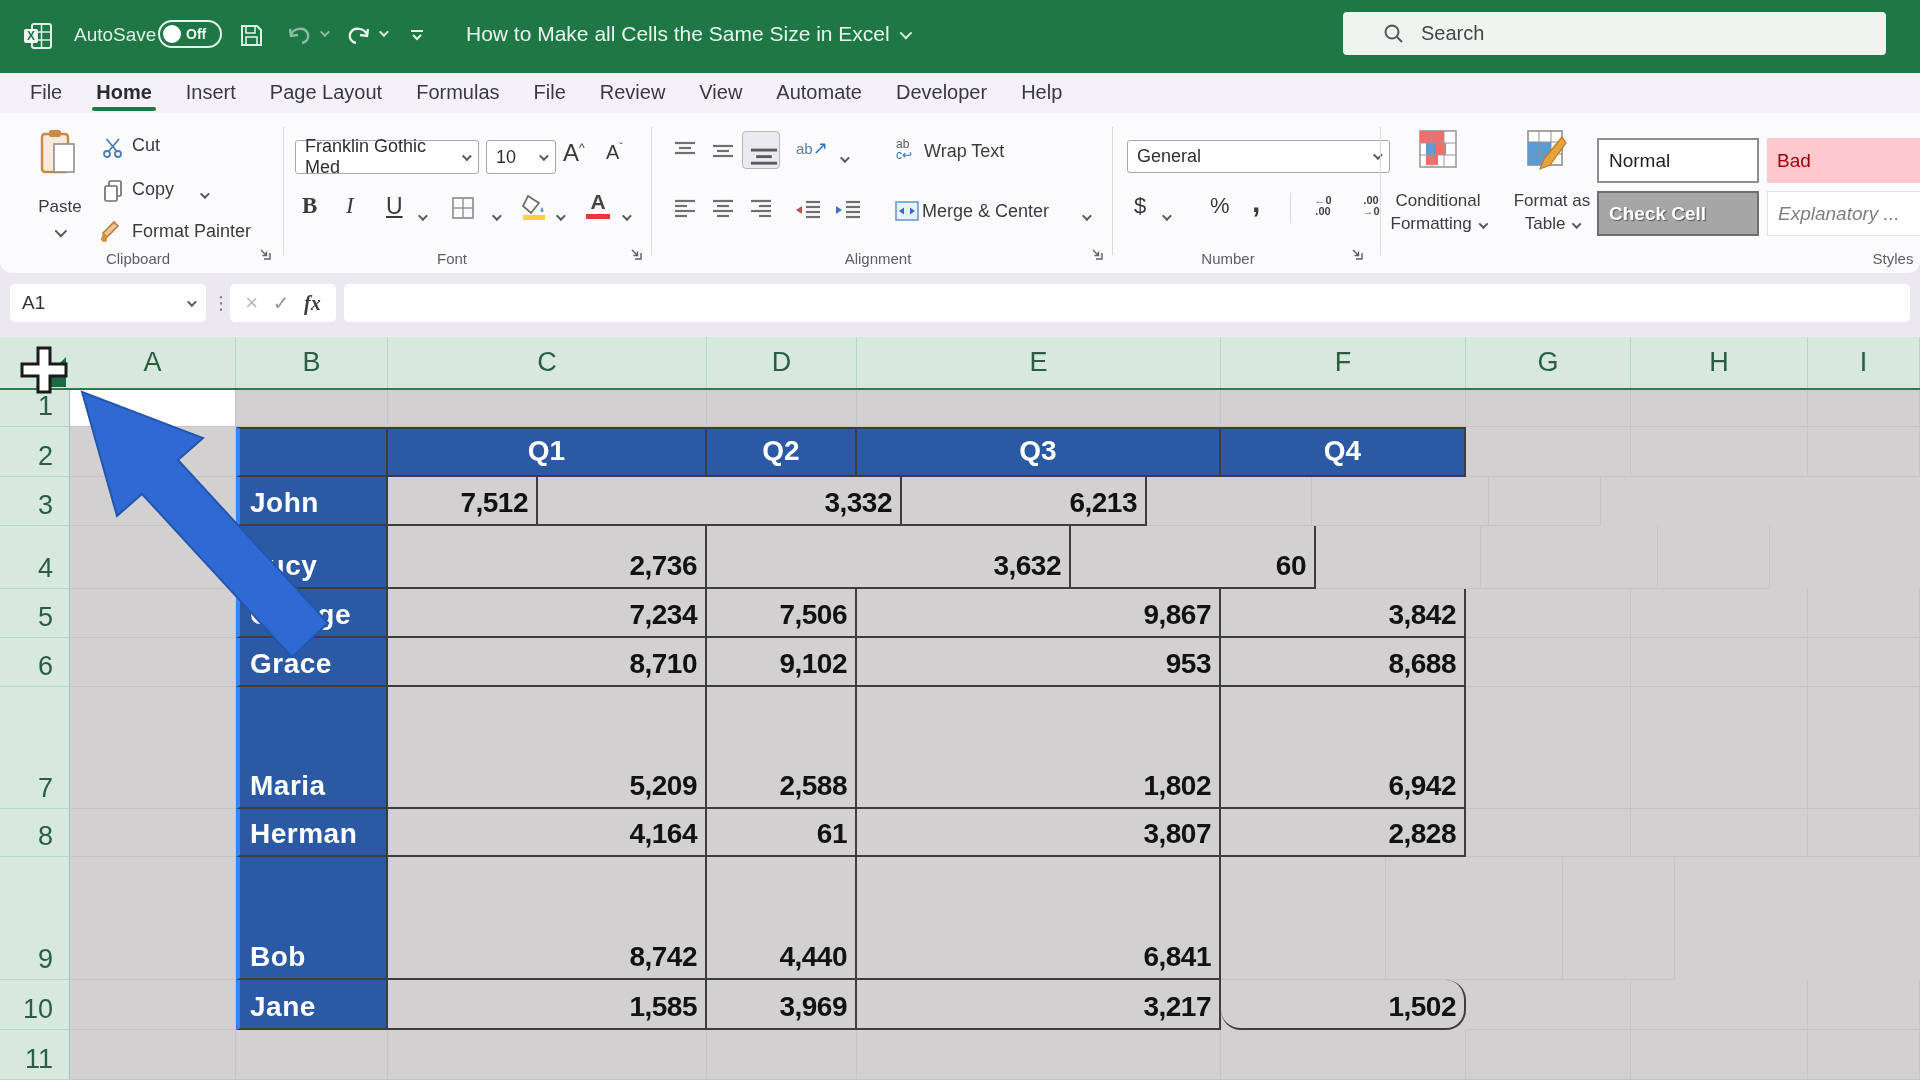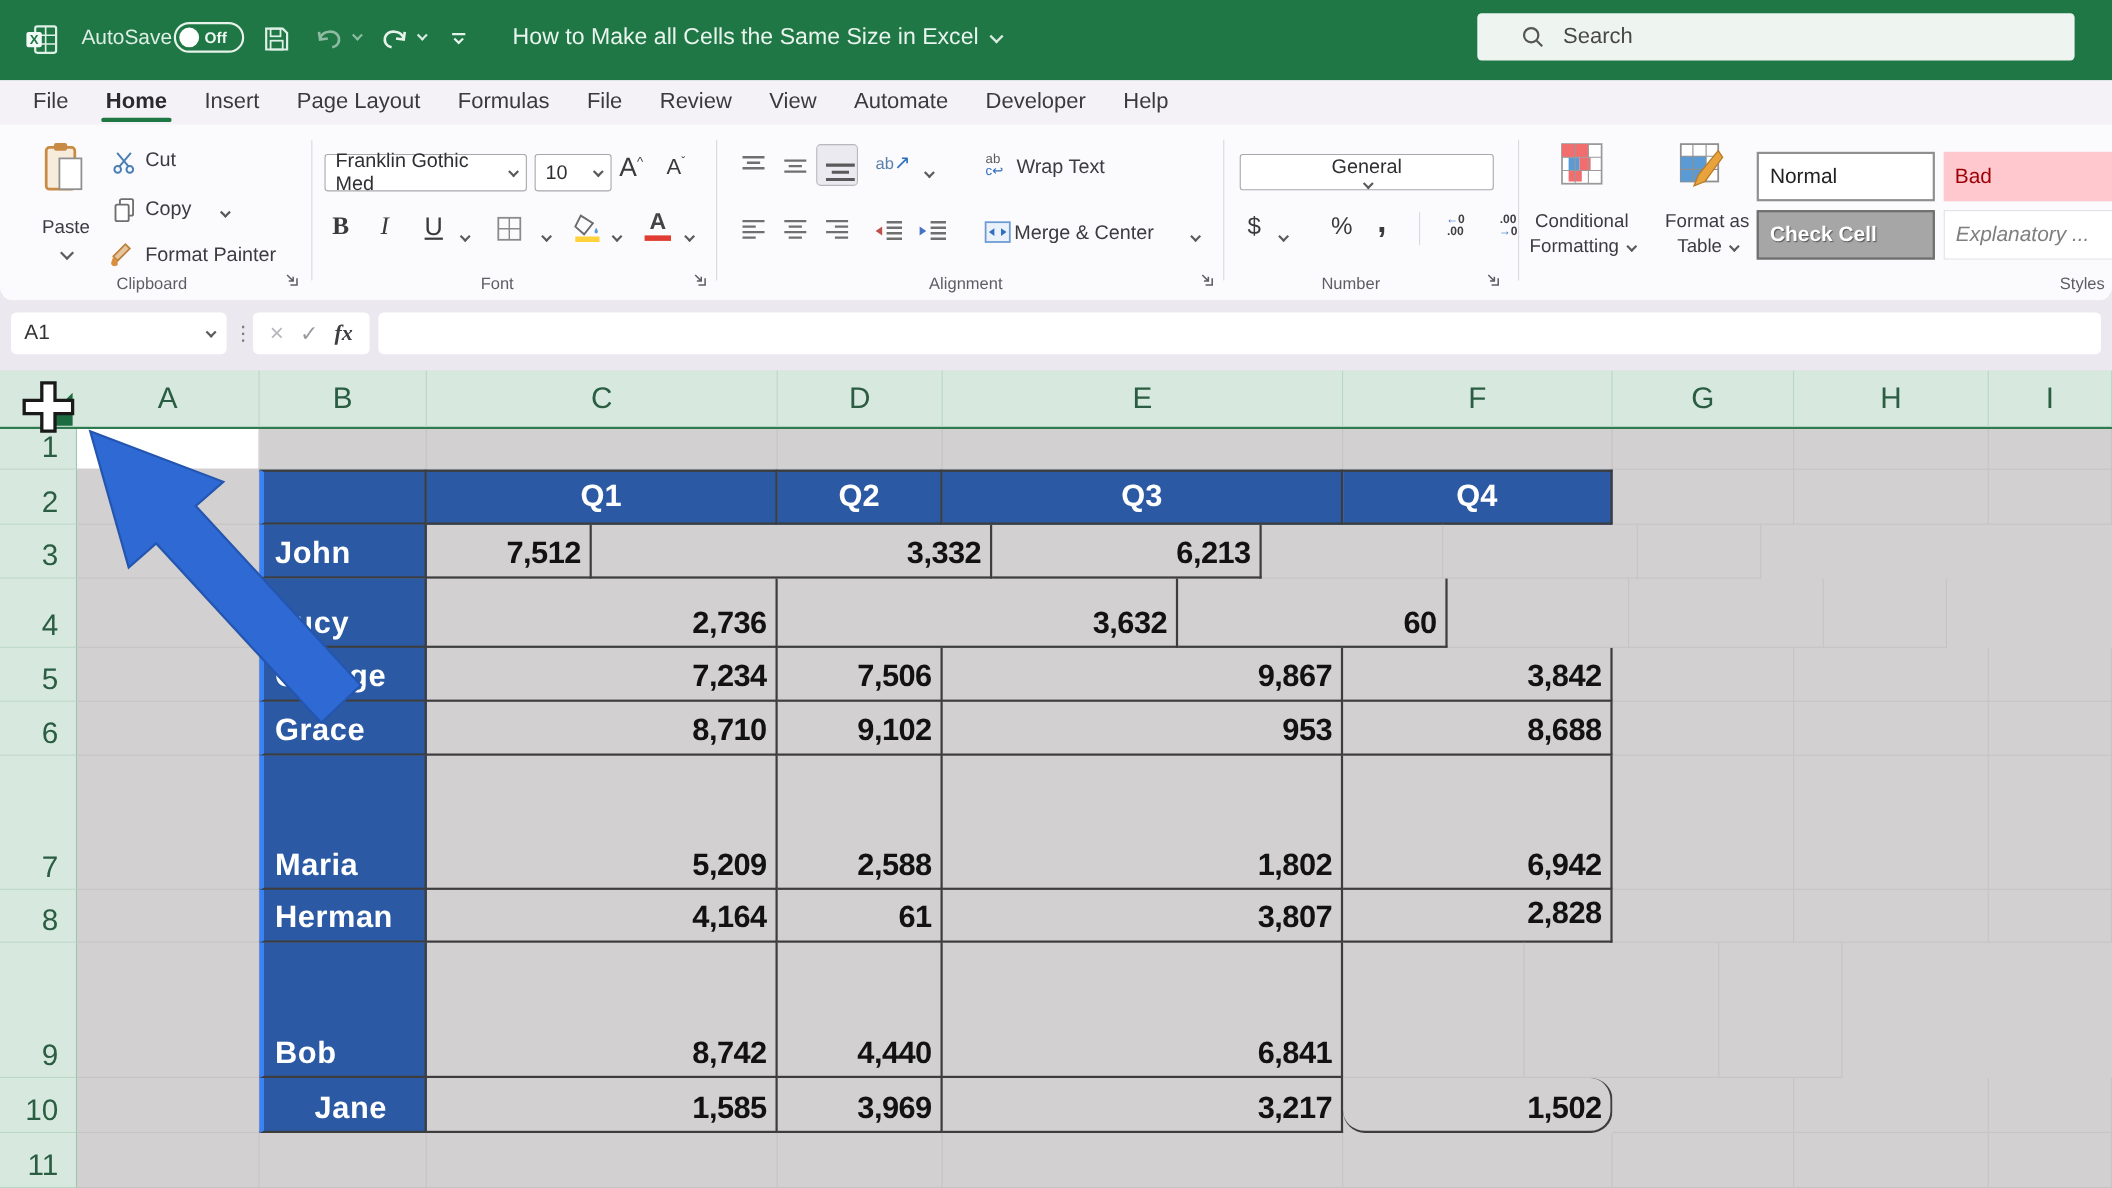--- a/index.html
+++ b/index.html
@@ -363,21 +363,21 @@
 
     <span class="rlabel" style="left:878px;top:137px;">Alignment</span>
     <div class="launcher" style="left:1090px;top:134px;">
       <svg width="14" height="14" viewBox="0 0 14 14">
             <path d="M12 6 V12 H6" fill="none" stroke="#5f5d64" stroke-width="1.4"></path>
             <path d="M3 3 L8.5 8.5 M8.5 4.5 V8.5 H4.5" fill="none" stroke="#5f5d64" stroke-width="1.4"></path>
           </svg>
     </div>
     <div class="sep" style="left:1112px;"></div>
 
-    <div class="combo" style="left:1127px;top:27px;width:231px;height:33px;flex-direction:column;">
+    <div class="combo" style="left:1127px;top:27px;width:263px;height:33px;">
       <span>General</span>
           <span class="fill"></span>
           <span class="chev small"></span>
     </div>
     <div class="glyph" style="left:1134px;top:80px;font-size:22px;">$</div>
     <div class="abs" style="left:1162px;top:94px;"><span class="chev small"></span></div>
     <div class="glyph" style="left:1210px;top:80px;font-size:22px;">%</div>
     <div class="glyph" style="left:1252px;top:72px;font-size:30px;font-weight:bold;">,</div>
     <div class="abs" style="left:1290px;top:80px;width:1px;height:30px;background:#dbd9de;"></div>
     <div class="mini-num" style="left:1302px;top:82px;width:42px;">
@@ -611,21 +611,21 @@
         </div>
         <div class="cell tc" style="flex: 0 0 319px;">
           <span class="num">4,164</span>
         </div>
         <div class="cell tc" style="flex: 0 0 150px;">
           <span class="num">61</span>
         </div>
         <div class="cell tc" style="flex: 0 0 364px;">
           <span class="num">3,807</span>
         </div>
-        <div class="cell tc" style="flex: 0 0 245px; align-items: center;">
+        <div class="cell tc" style="flex: 0 0 245px;">
           <span class="num">2,828</span>
         </div>
         <div class="cell" style="flex: 0 0 165px;"></div>
         <div class="cell" style="flex: 0 0 177px;"></div>
         <div class="cell" style="flex: 0 0 112px;"></div>
       </div>
       <div class="grow" style="height: 123px;">
         <div class="gutter" style="flex: 0 0 70px;">9</div>
         <div class="cell" style="flex: 0 0 166px;"></div>
         <div class="cell tc tc-left blue" style="flex: 0 0 152px;">
@@ -640,21 +640,21 @@
         <div class="cell tc" style="flex: 0 0 364px;">
           <span class="num">6,841</span>
         </div>
         <div class="cell" style="flex: 0 0 165px;"></div>
         <div class="cell" style="flex: 0 0 177px;"></div>
         <div class="cell" style="flex: 0 0 112px;"></div>
       </div>
       <div class="grow" style="height: 50px;">
         <div class="gutter" style="flex: 0 0 70px;">10</div>
         <div class="cell" style="flex: 0 0 166px;"></div>
-        <div class="cell tc tc-left blue" style="flex: 0 0 152px; padding-left: 36px;">
+        <div class="cell tc tc-left blue" style="flex: 0 0 152px;">
           <span class="name">Jane</span>
         </div>
         <div class="cell tc" style="flex: 0 0 319px;">
           <span class="num">1,585</span>
         </div>
         <div class="cell tc" style="flex: 0 0 150px;">
           <span class="num">3,969</span>
         </div>
         <div class="cell tc" style="flex: 0 0 364px;">
           <span class="num">3,217</span>

